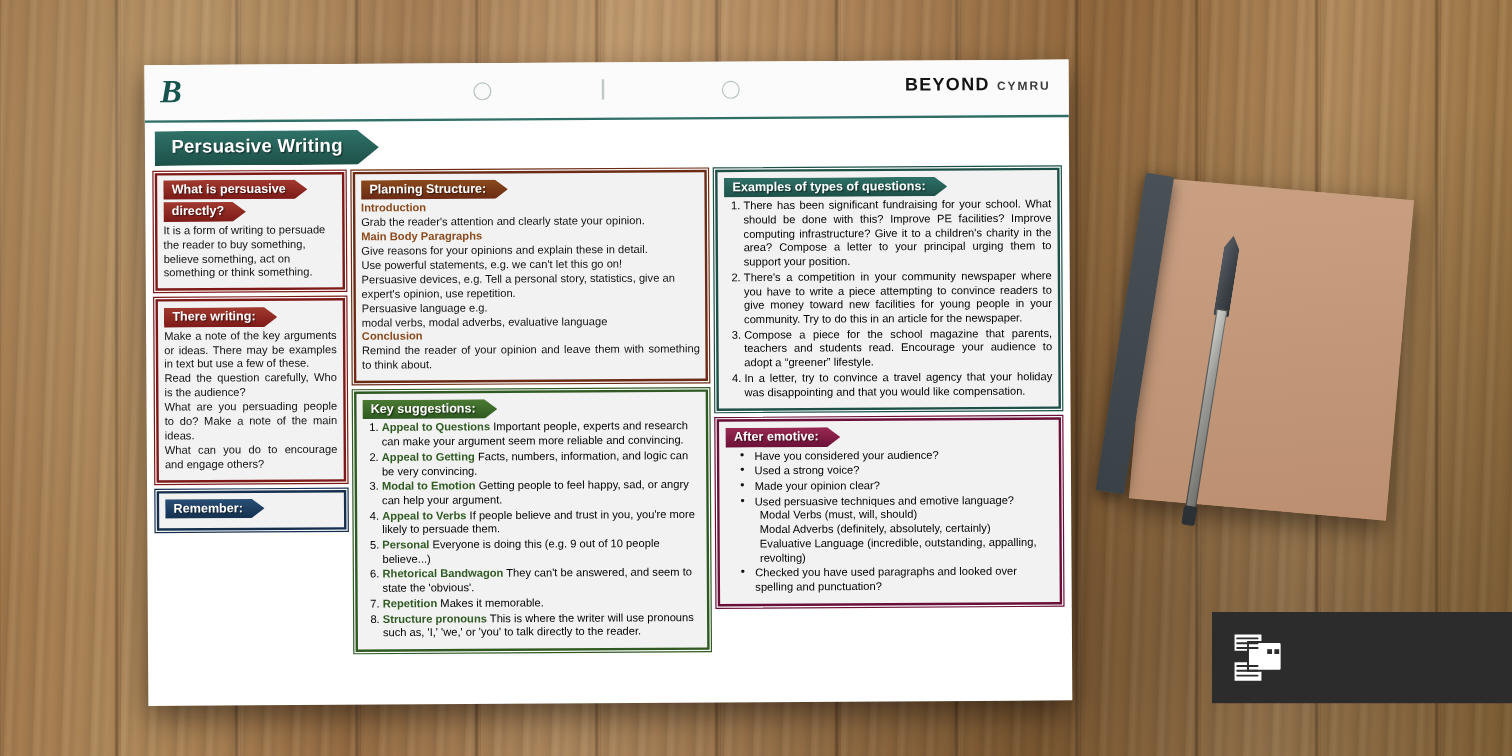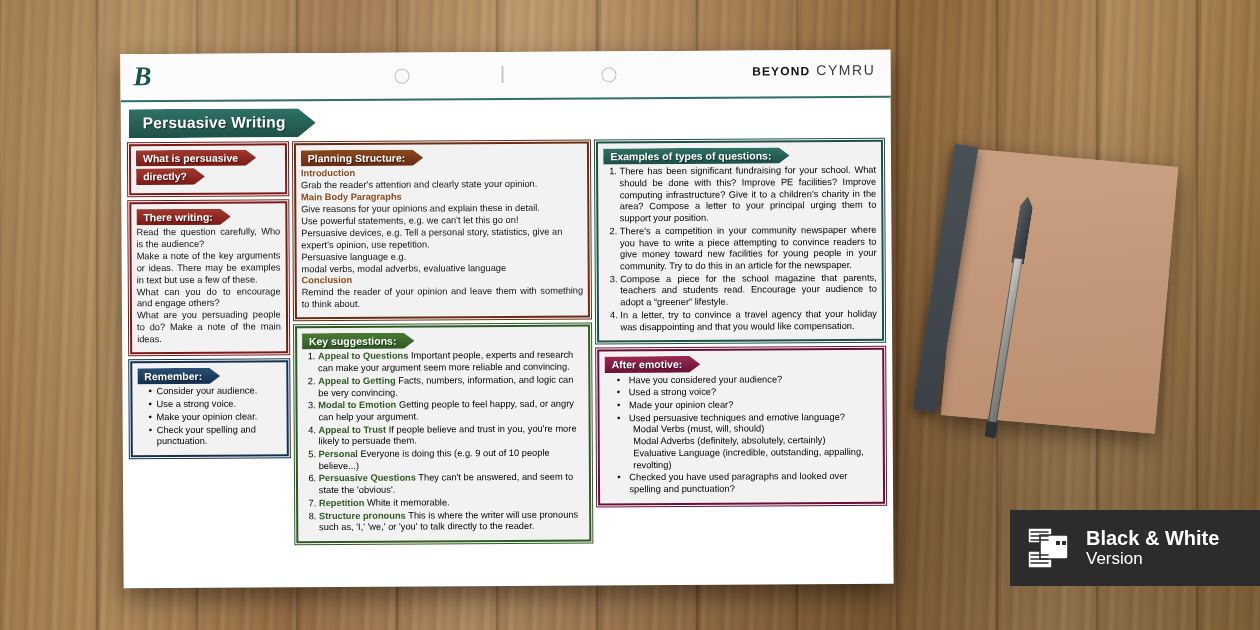--- a/index.html
+++ b/index.html
@@ -90,22 +90,22 @@
   .punch.p1{ left:274px; }
   .punch.p2{ left:481px; }
   .punch-slot{
     position:absolute; left:381px; top:14px; width:2px; height:17px;
     background:#c1c8c8;
   }
   .brandwrap{
     position:absolute; right:15px; top:12px;
     display:flex; align-items:baseline; gap:6px;
   }
-  .brand-main{ font-size:12px; font-weight:bold; letter-spacing:1.1px; color:#141414; }
-  .brand-sub{ font-size:14px; font-weight:normal; letter-spacing:1.6px; color:#3a3a3a; }
+  .brand-main{ font-size:15px; font-weight:bold; letter-spacing:1.1px; color:#141414; }
+  .brand-sub{ font-size:10px; font-weight:bold; letter-spacing:1.6px; color:#3a3a3a; }
 
   .sheet-body{ position:relative; padding:7px 8px 8px 8px; height:484px; }
 
   
   .title-banner{
     position:relative; display:inline-block;
     background:linear-gradient(180deg,#2f7168,#1d5148);
     color:#fff; font-size:15.5px; font-weight:bold;
     padding:5px 30px 6px 14px; margin-bottom:6px;
     clip-path: polygon(0 0, calc(100% - 18px) 0, 100% 50%, calc(100% - 18px) 100%, 0 100%);
@@ -208,40 +208,35 @@
 
       <div class="title-banner">Persuasive Writing</div>
 
       <div class="cols">
 
         <div class="col-a">
 
           <div class="box red">
             <span class="rib red two">What is persuasive</span>
             <span class="rib red two">directly?</span>
+            <div class="bodytxt">It is a form of writing to persuade the reader to buy something, believe something, act on something or think something.</div>
           </div>
 
           <div class="box red">
             <span class="rib red">There writing:</span>
             <div class="bodytxt">
+              <p class="just">Make a note of the key arguments or ideas. There may be examples in text but use a few of these.</p>
               <p class="just">Read the question carefully, Who is the audience?</p>
-              <p class="just">Make a note of the key arguments or ideas. There may be examples in text but use a few of these.</p>
+              <p class="just">What are you persuading people to do? Make a note of the main ideas.</p>
               <p class="just">What can you do to encourage and engage others?</p>
-              <p class="just">What are you persuading people to do? Make a note of the main ideas.</p>
             </div>
           </div>
 
           <div class="box navy">
             <span class="rib navy">Remember:</span>
-            <ul class="bul">
-              <li>Consider your audience.</li>
-              <li>Use a strong voice.</li>
-              <li>Make your opinion clear.</li>
-              <li>Check your spelling and punctuation.</li>
-            </ul>
           </div>
 
         </div>
 
         <div class="col-b">
 
           <div class="box brown">
             <span class="rib brown">Planning Structure:</span>
             <div class="bodytxt">
               <div class="subhead">Introduction</div>
@@ -258,24 +253,24 @@
               <p class="just">Remind the reader of your opinion and leave them with something to think about.</p>
             </div>
           </div>
 
           <div class="box green">
             <span class="rib green">Key suggestions:</span>
             <ol class="num">
               <li><span class="term">Appeal to Questions</span> <span>Important people, experts and research can make your argument seem more reliable and convincing.</span></li>
               <li><span class="term">Appeal to Getting</span> <span>Facts, numbers, information, and logic can be very convincing.</span></li>
               <li><span class="term">Modal to Emotion</span> <span>Getting people to feel happy, sad, or angry can help your argument.</span></li>
-              <li><span class="term">Appeal to Trust</span> <span>If people believe and trust in you, you're more likely to persuade them.</span></li>
+              <li><span class="term">Appeal to Verbs</span> <span>If people believe and trust in you, you're more likely to persuade them.</span></li>
               <li><span class="term">Personal</span> <span>Everyone is doing this (e.g. 9 out of 10 people believe...)</span></li>
-              <li><span class="term">Persuasive Questions</span> <span>They can't be answered, and seem to state the 'obvious'.</span></li>
-              <li><span class="term">Repetition</span> <span>White it memorable.</span></li>
+              <li><span class="term">Rhetorical Bandwagon</span> <span>They can't be answered, and seem to state the 'obvious'.</span></li>
+              <li><span class="term">Repetition</span> <span>Makes it memorable.</span></li>
               <li><span class="term">Structure pronouns</span> <span>This is where the writer will use pronouns such as, 'I,' 'we,' or 'you' to talk directly to the reader.</span></li>
             </ol>
           </div>
 
         </div>
 
         <div class="col-c">
 
           <div class="box teal">
             <span class="rib teal">Examples of types of questions:</span>
@@ -324,19 +319,15 @@
           <line x1="5" y1="30" x2="22" y2="30"></line>
           <line x1="5" y1="34" x2="22" y2="34"></line>
           <line x1="5" y1="38" x2="22" y2="38"></line>
         </g>
         <g fill="#2c2c2c">
           <rect x="30" y="16" width="4" height="4"></rect>
           <rect x="36" y="16" width="4" height="4"></rect>
         </g>
       </svg>
     </span>
-    <span class="bw-text">
-      <span class="l1">Black &amp; White</span>
-      <span class="l2">Version</span>
-    </span>
   </div>
 
 </div>
 
 </body></html>

